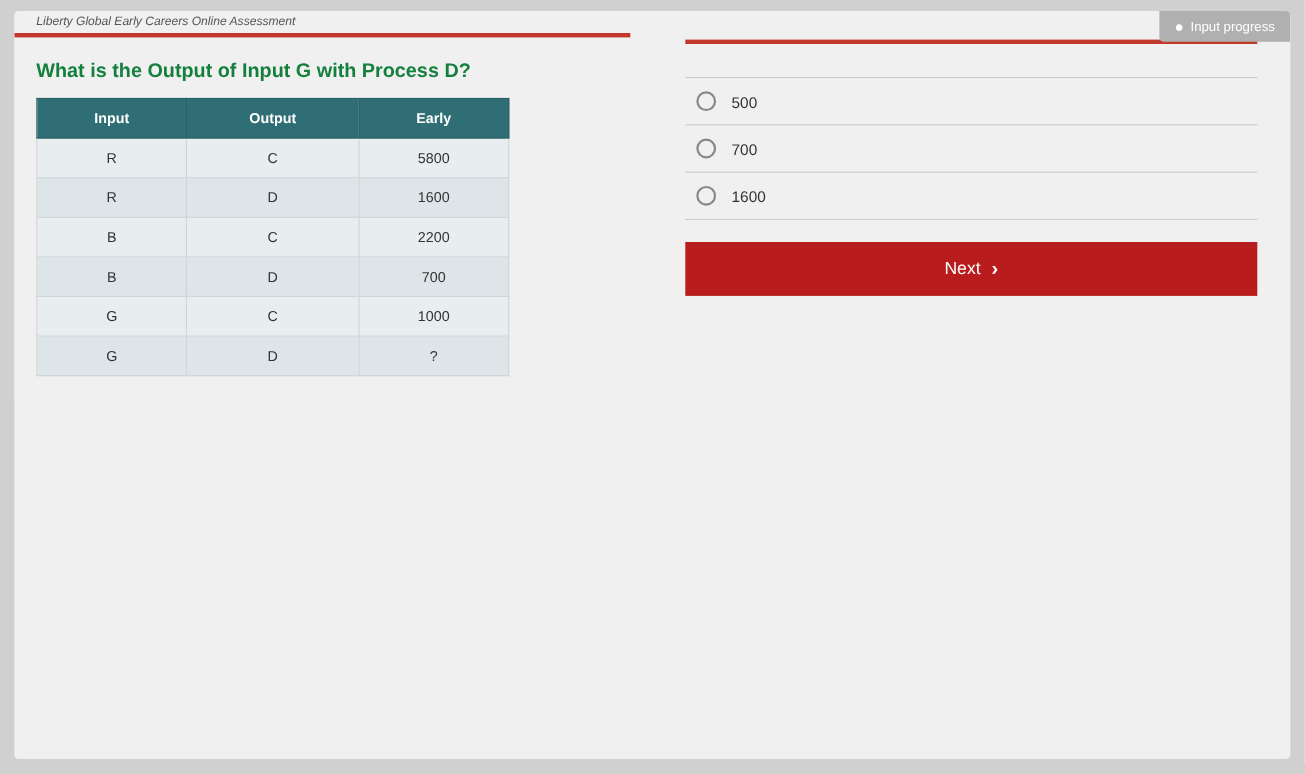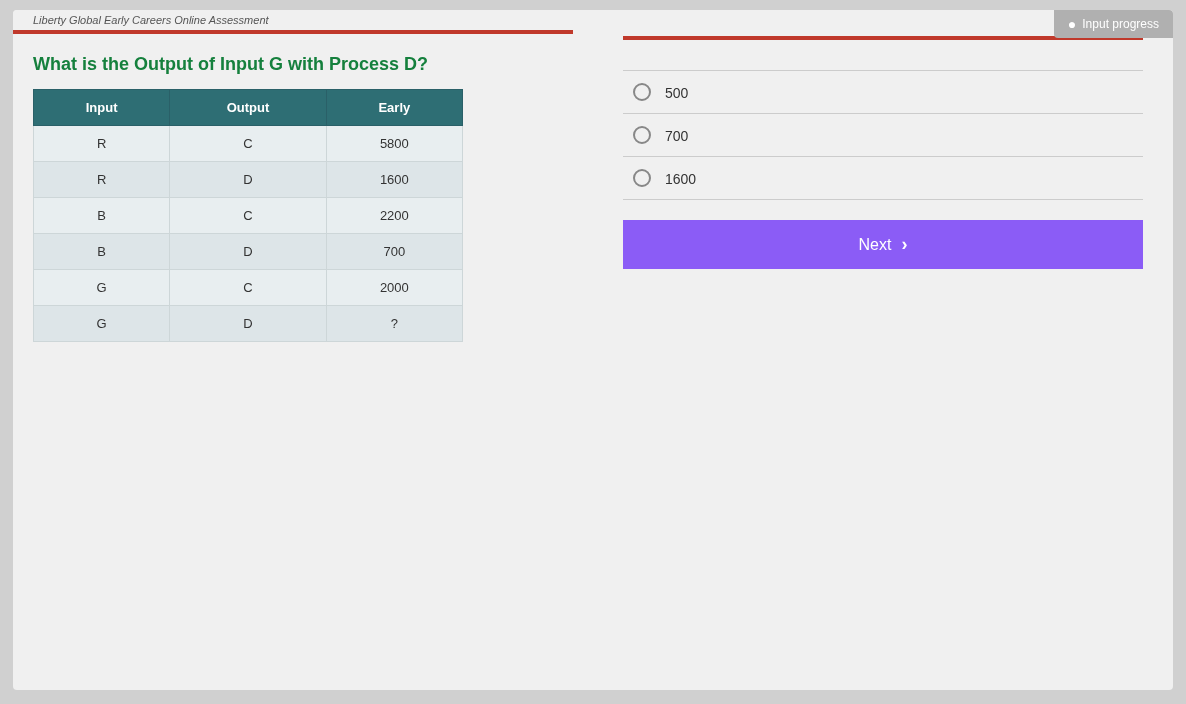--- a/index.html
+++ b/index.html
@@ -177,21 +177,21 @@
       flex-shrink: 0;
     }
 
     .option-label {
       font-size: 14px;
       color: #333;
     }
 
     
     .next-button {
-      background: #8b5cf6;
+      background: #b91c1c;
       color: #fff;
       border: none;
       padding: 14px 0;
       width: 100%;
       font-size: 16px;
       cursor: pointer;
       display: flex;
       align-items: center;
       justify-content: center;
       gap: 10px;
@@ -242,21 +242,21 @@
               <td>2200</td>
             </tr>
             <tr>
               <td>B</td>
               <td>D</td>
               <td>700</td>
             </tr>
             <tr>
               <td>G</td>
               <td>C</td>
-              <td>2000</td>
+              <td>1000</td>
             </tr>
             <tr>
               <td>G</td>
               <td>D</td>
               <td>?</td>
             </tr>
           </tbody>
       </table>
     </div>
 

